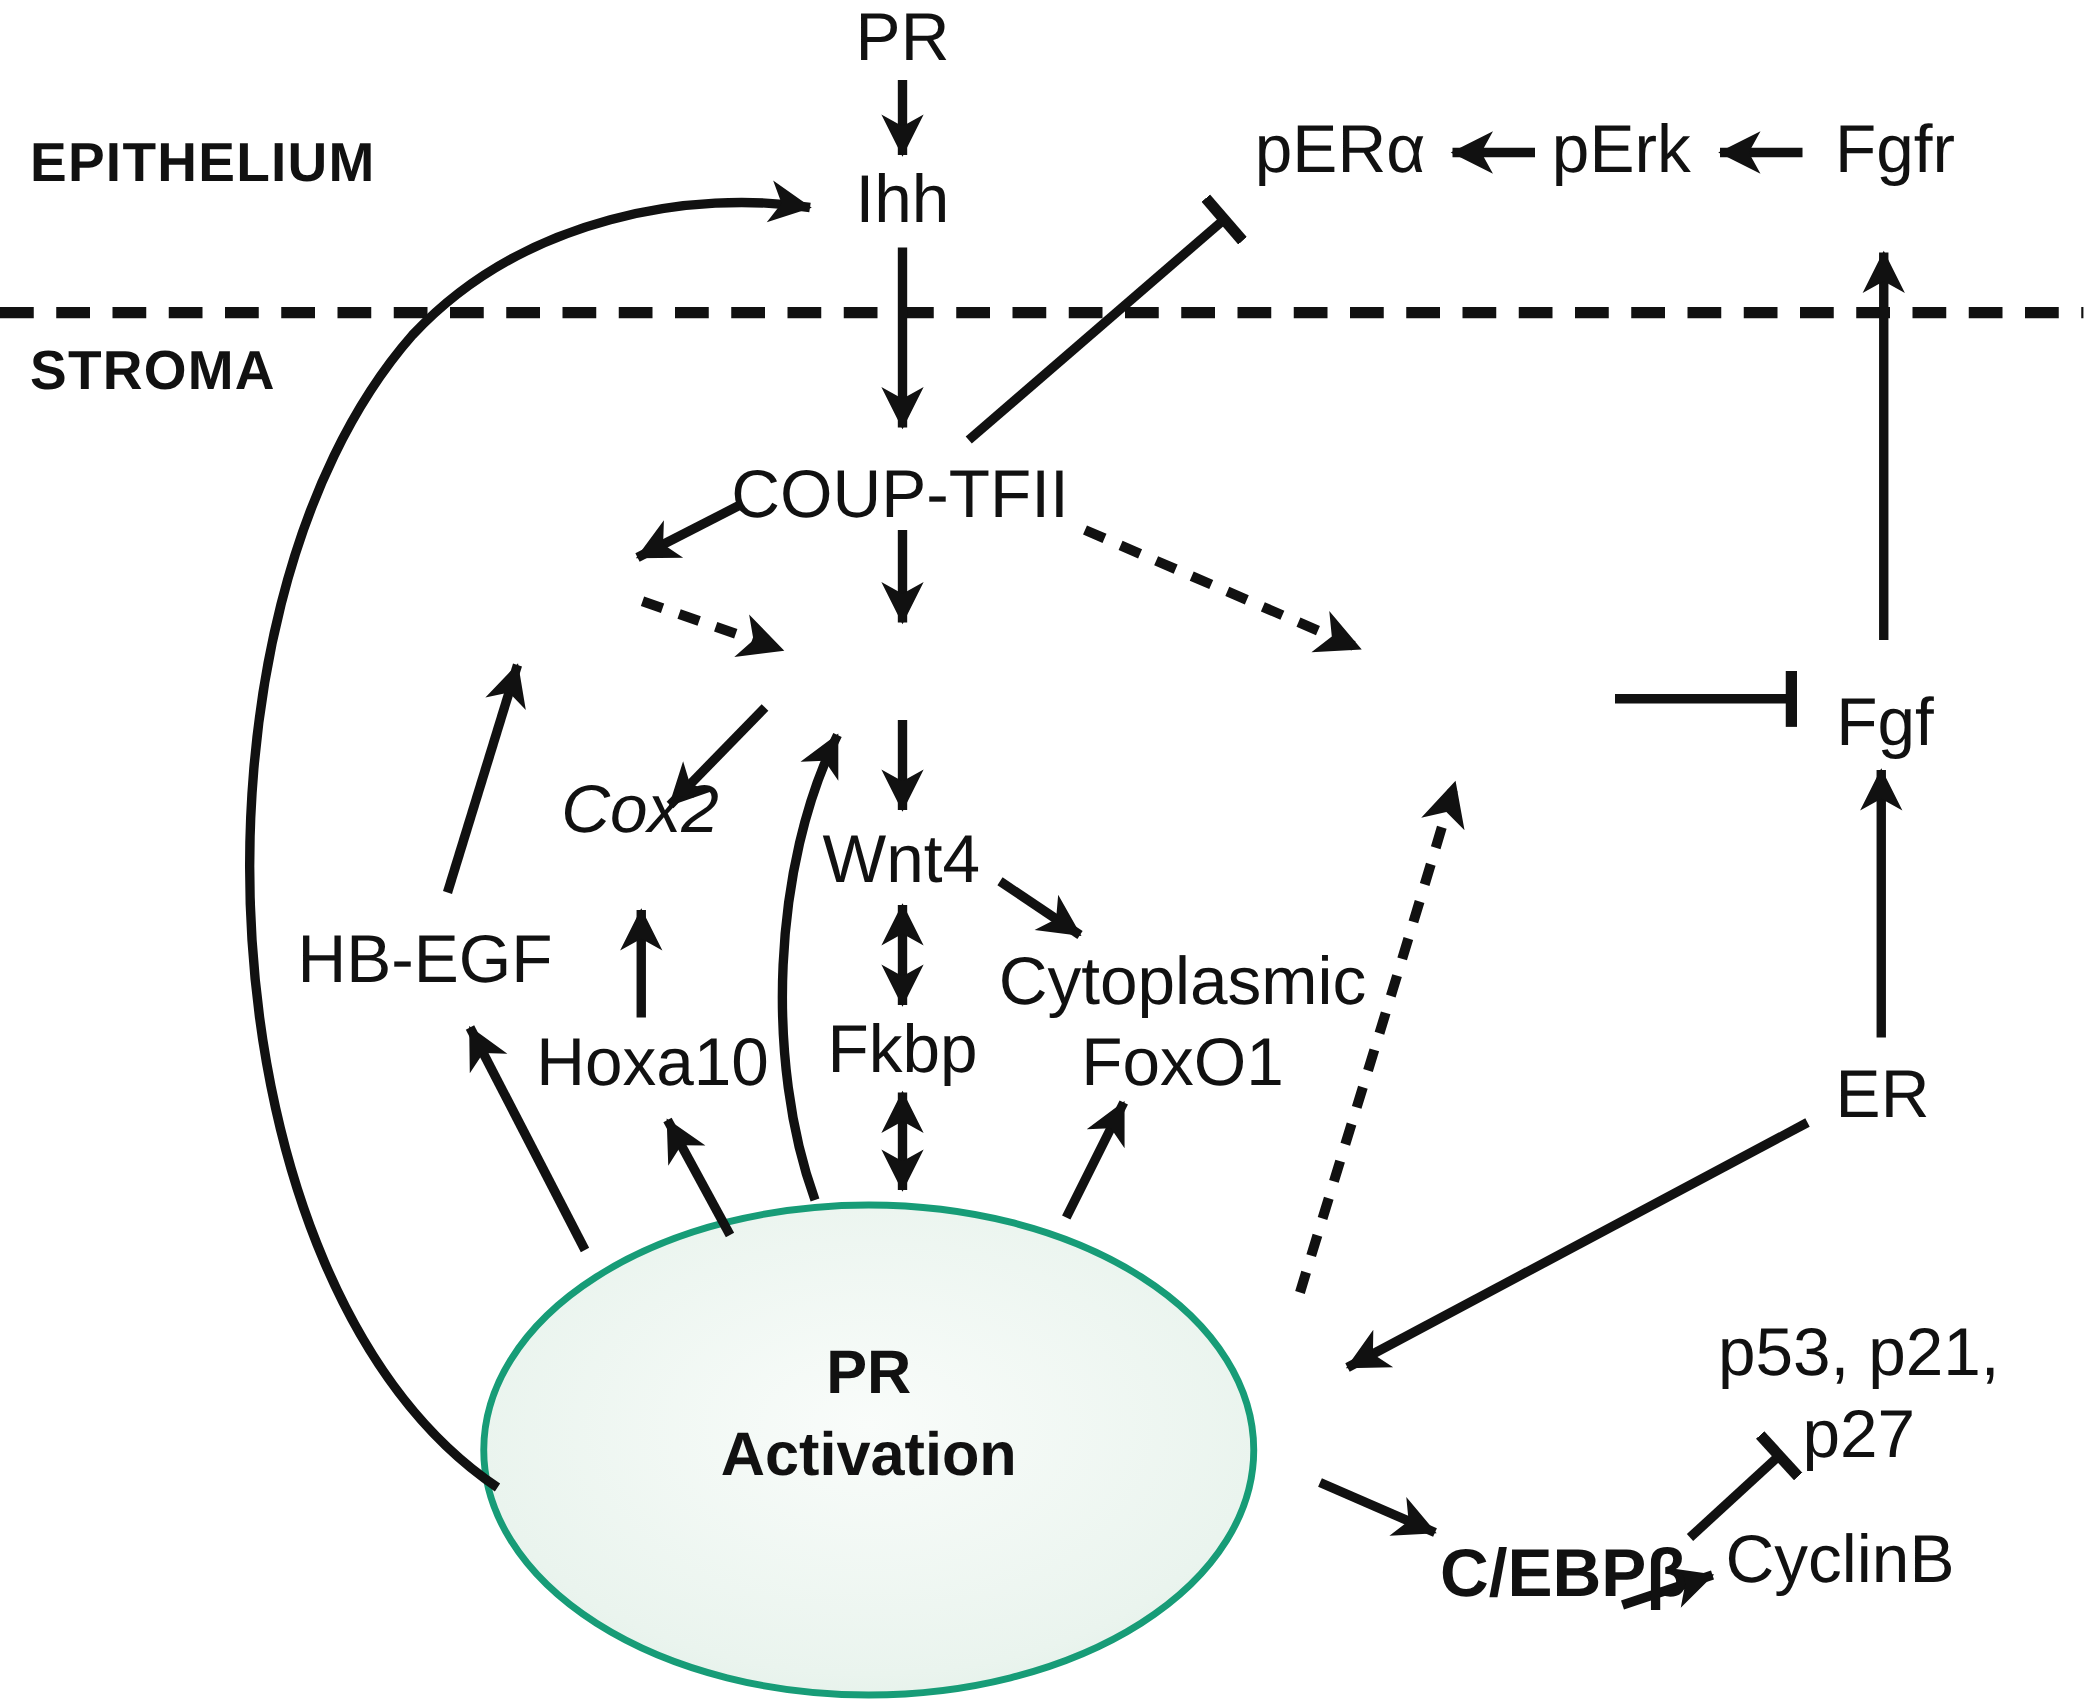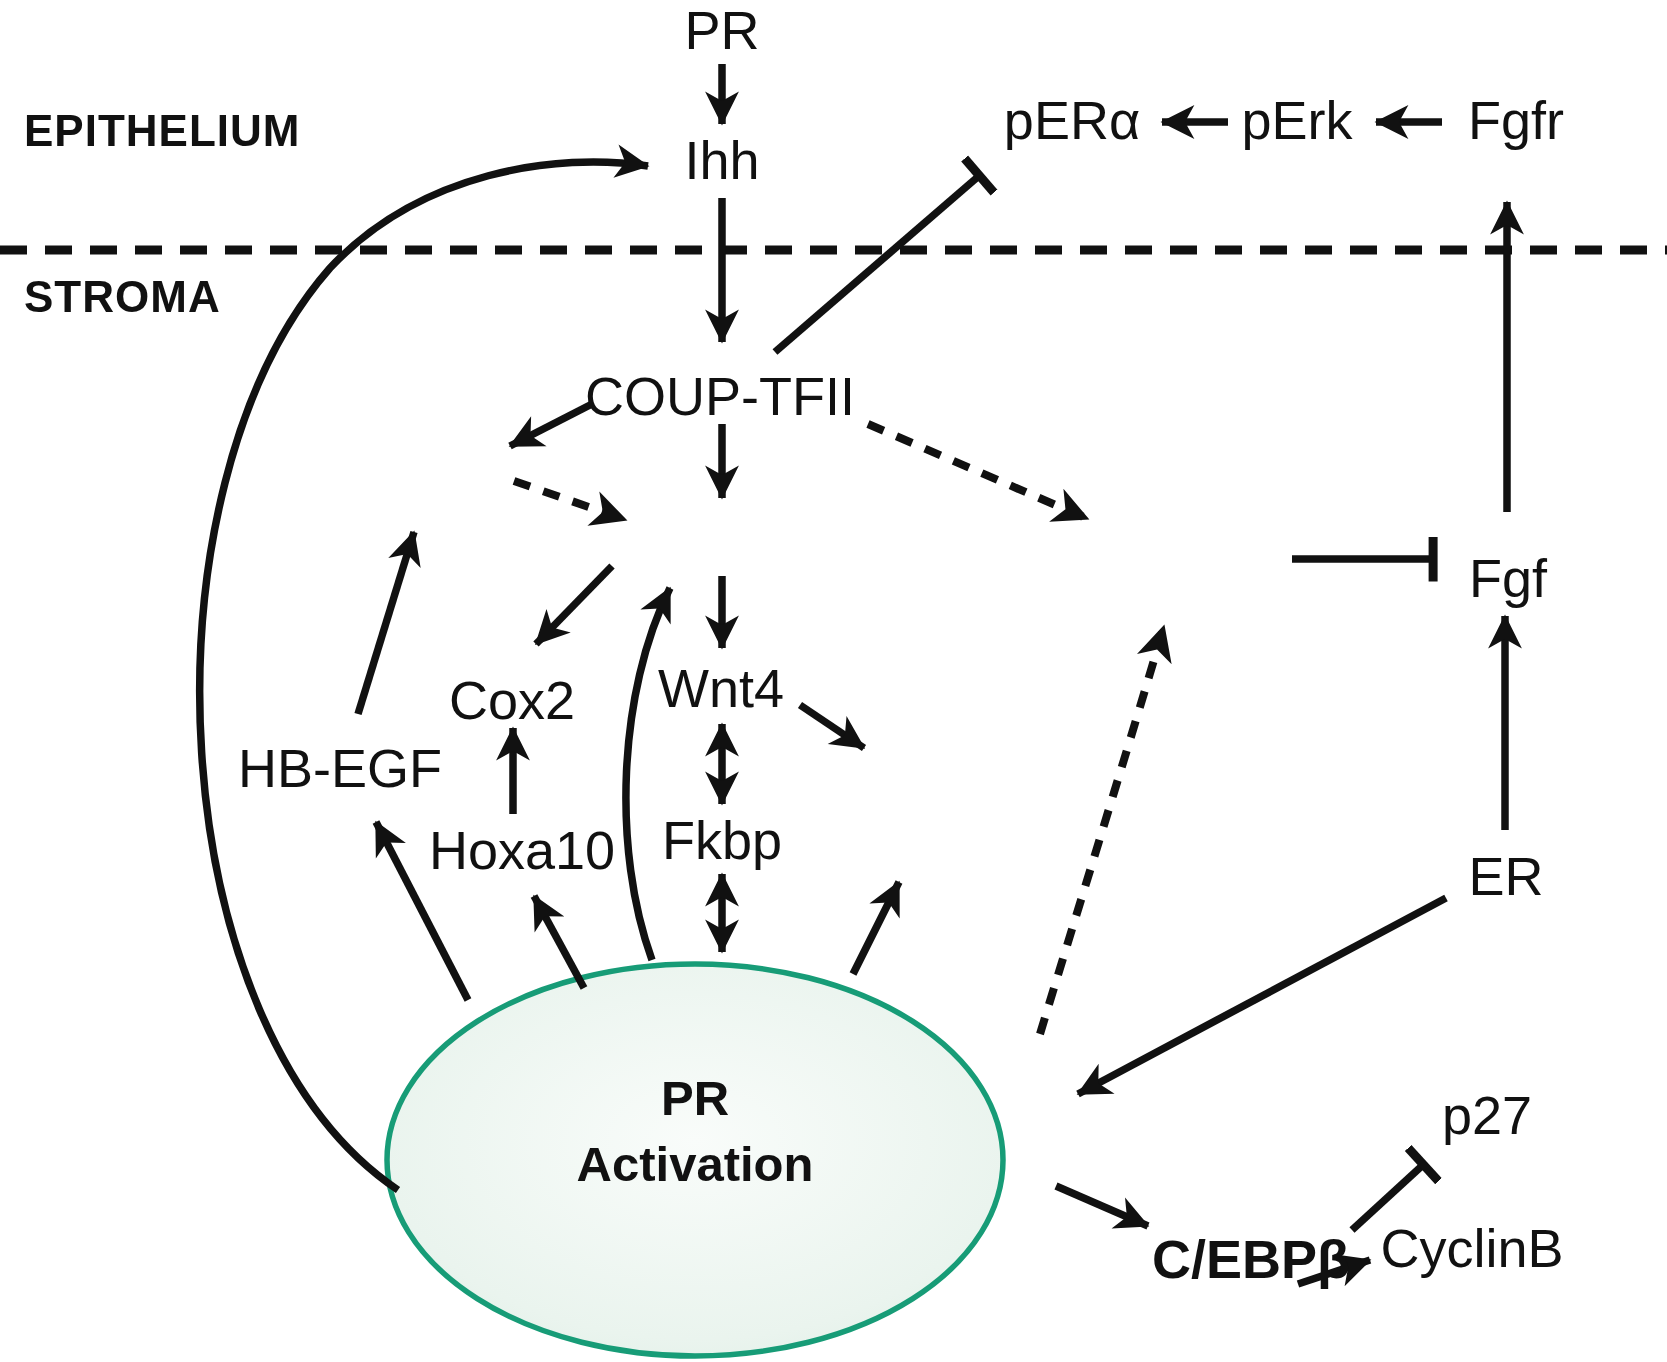--- a/index.html
+++ b/index.html
@@ -105,42 +105,47 @@
       </div>
       <div class="node" style="left: 1516px; top: 120px;">
         <div>Fgfr</div>
       </div>
       <div class="node" style="left: 720px; top: 396px;">
         <div>COUP-TFII</div>
       </div>
       <div class="node" style="left: 1508px; top: 562px; margin-top: 16px;">
         <div>Fgf</div>
       </div>
-      <div class="node" style="left: 512px; top: 700px;">
+      <div class="node" style="left: 512px; top: 648px; font-style: italic;">
         <div>Cox2</div>
       </div>
       <div class="node" style="left: 721px; top: 688px;">
         <div>Wnt4</div>
       </div>
       <div class="node" style="left: 340px; top: 768px;">
         <div>HB-EGF</div>
       </div>
       <div class="node" style="left: 522px; top: 850px;">
         <div>Hoxa10</div>
       </div>
       <div class="node" style="left: 722px; top: 840px;">
         <div>Fkbp</div>
       </div>
+      <div class="node" style="left: 946px; top: 818px;">
+        <div>Cytoplasmic</div>
+        <div>FoxO1</div>
+      </div>
       <div class="node" style="left: 1506px; top: 876px;">
         <div>ER</div>
       </div>
       <div class="node" style="left: 1251px; top: 1259px; font-weight: bold;">
         <div>C/EBPβ</div>
       </div>
       <div class="node" style="left: 1487px; top: 1115px;">
+        <div>p53, p21,</div>
         <div>p27</div>
       </div>
       <div class="node" style="left: 1472px; top: 1248px; text-align: right;">
         <div>CyclinB</div>
       </div>
     </div>
 
   <div class="ellipse-label" id="ellipse-label" style="left: 695px; top: 1132px;">
     <div>PR</div>
     <div>Activation</div>

